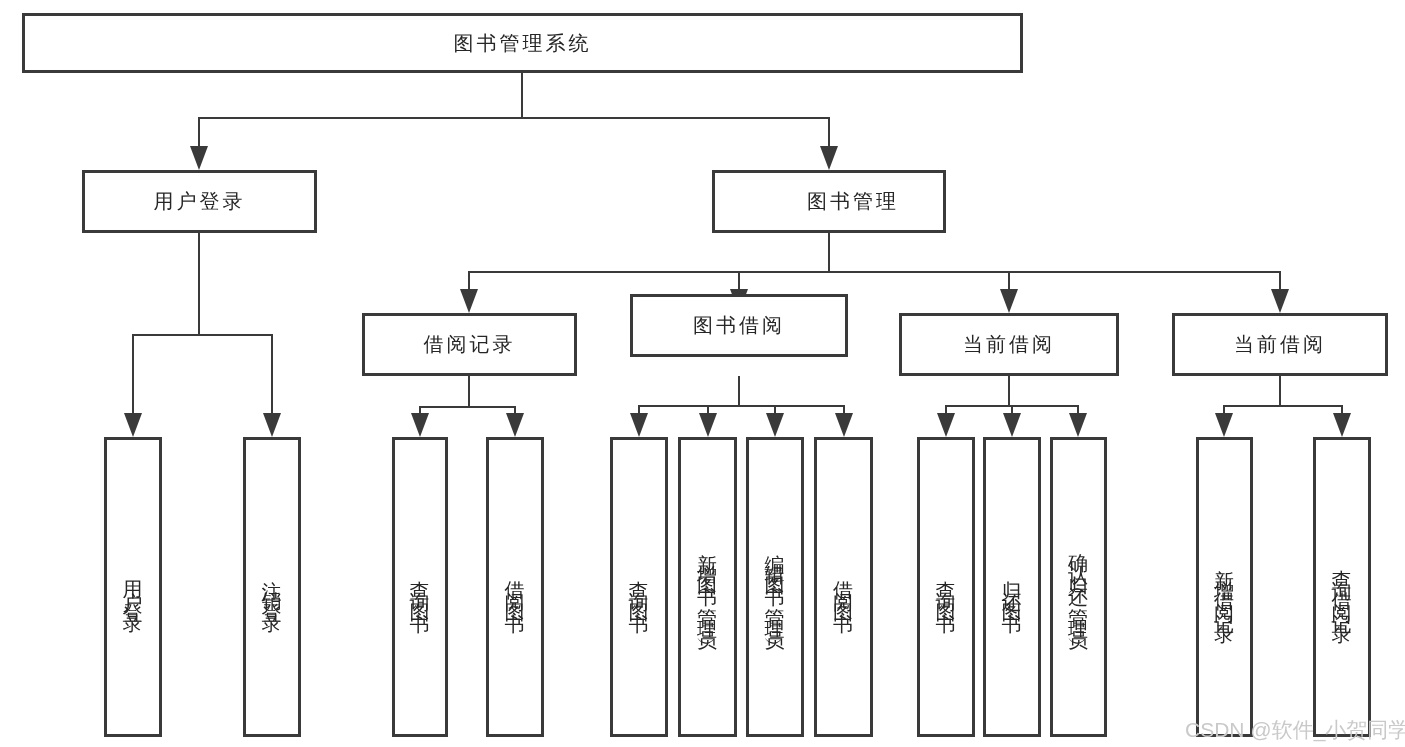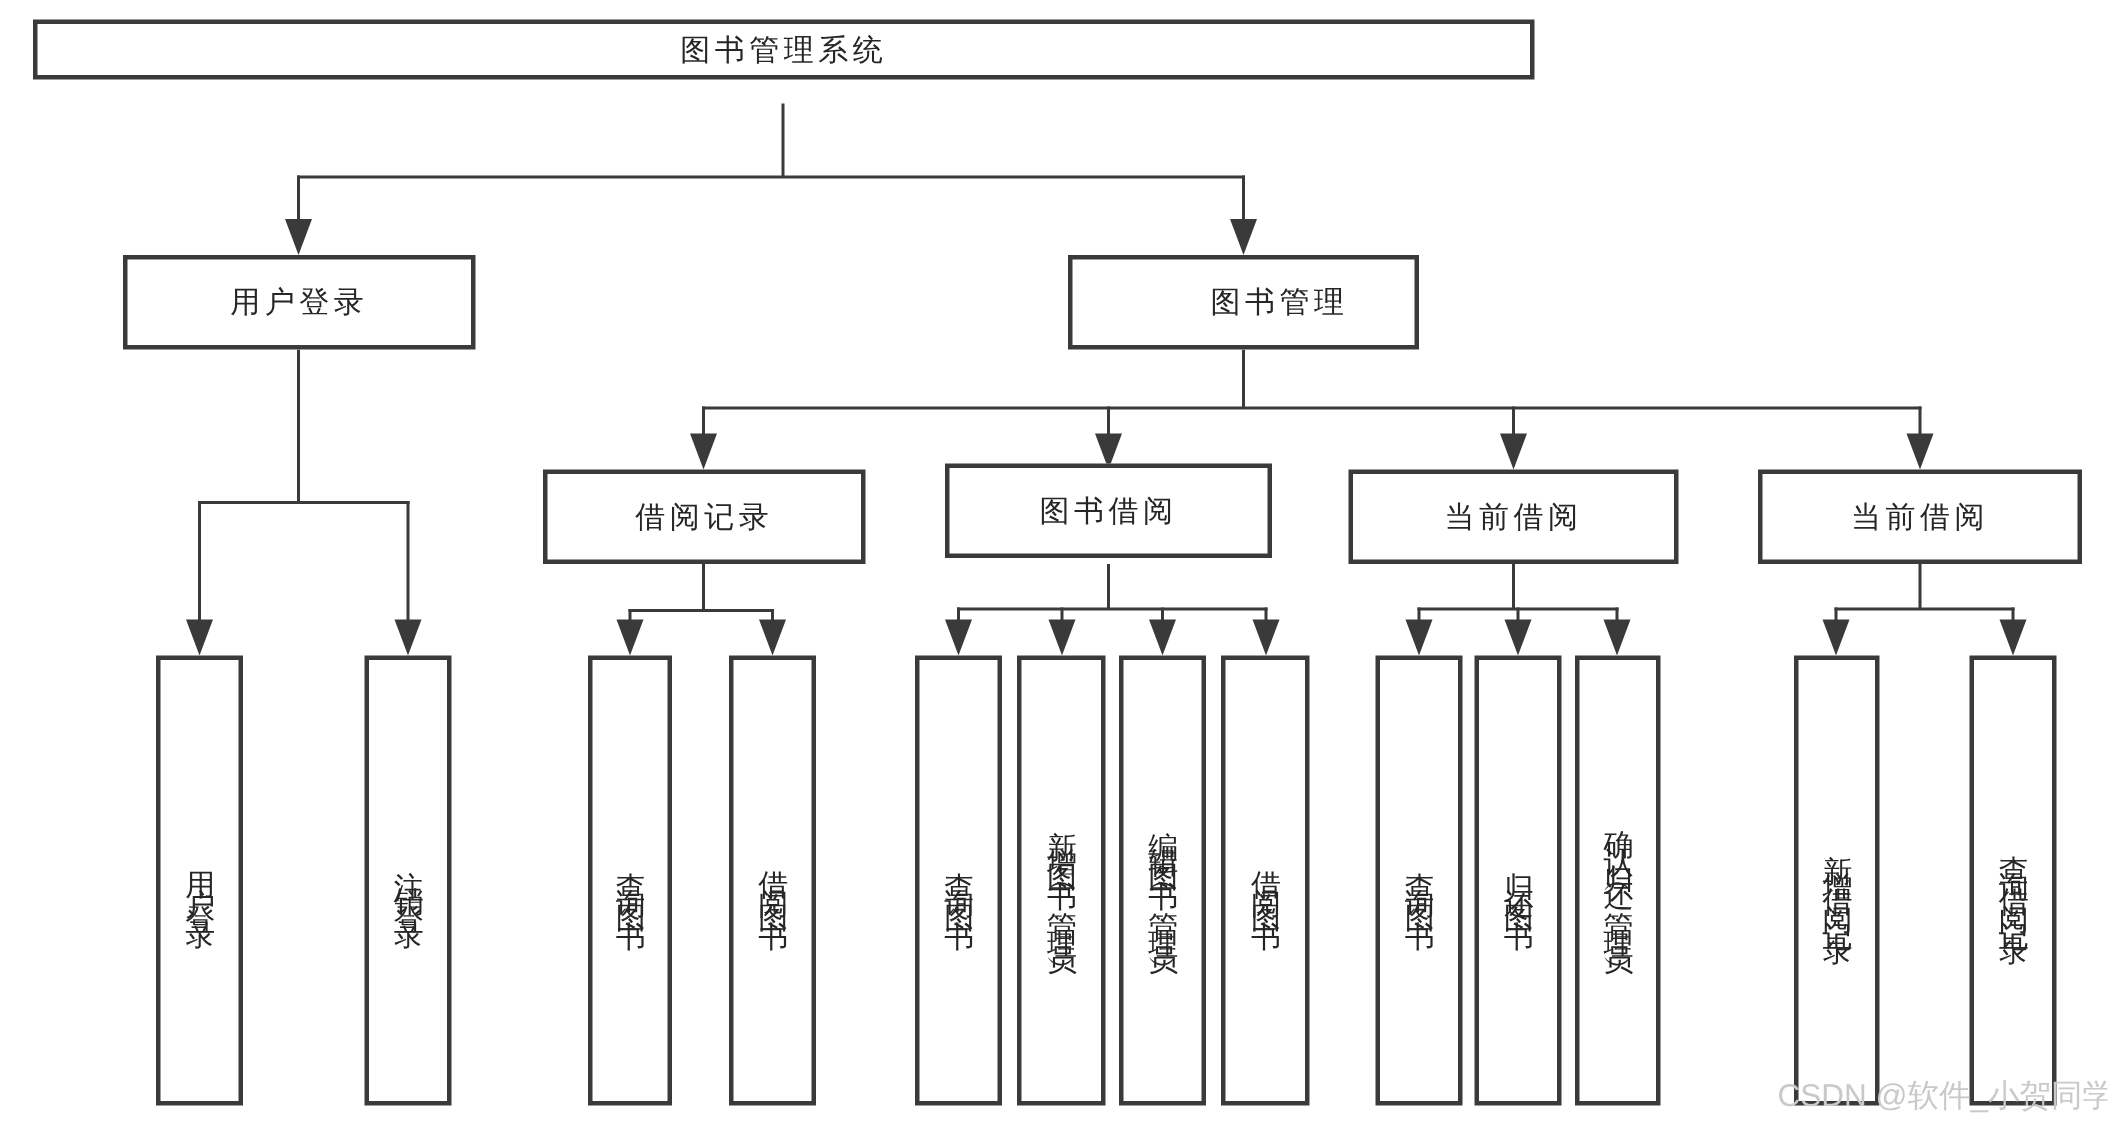--- a/index.html
+++ b/index.html
@@ -58,33 +58,33 @@
     color: #c9c9c9;
     white-space: nowrap;
     z-index: 5;
   }
 </style>
 </head>
 <body>
 
 <div id="canvas">
   <div class="watermark">CSDN @软件_小贺同学</div>
-<div class="node h" style="left: 22px; top: 13px; width: 1001px; height: 40px; align-items: center;">
+<div class="node h" style="left: 22px; top: 13px; width: 1001px; height: 60px; align-items: center;">
       <span class="lbl">图书管理系统</span>
     </div>
     <div class="node h" style="left: 82px; top: 170px; width: 235px; height: 63px;">
       <span class="lbl">用户登录</span>
     </div>
     <div class="node h" style="left: 712px; top: 170px; width: 234px; height: 63px; padding-left: 48px;">
       <span class="lbl">图书管理</span>
     </div>
     <div class="node h" style="left: 362px; top: 313px; width: 215px; height: 63px;">
       <span class="lbl">借阅记录</span>
     </div>
-    <div class="node h" style="left: 630px; top: 309px; width: 218px; height: 63px;">
+    <div class="node h" style="left: 630px; top: 294px; width: 218px; height: 63px;">
       <span class="lbl">图书借阅</span>
     </div>
     <div class="node h" style="left: 899px; top: 313px; width: 220px; height: 63px; text-align: center;">
       <span class="lbl">当前借阅</span>
     </div>
     <div class="node h" style="left: 1172px; top: 313px; width: 216px; height: 63px;">
       <span class="lbl">当前借阅</span>
     </div>
     <div class="node v" style="left: 104px; top: 437px; width: 58px; height: 300px;">
       <span class="lbl">用户登录</span>

